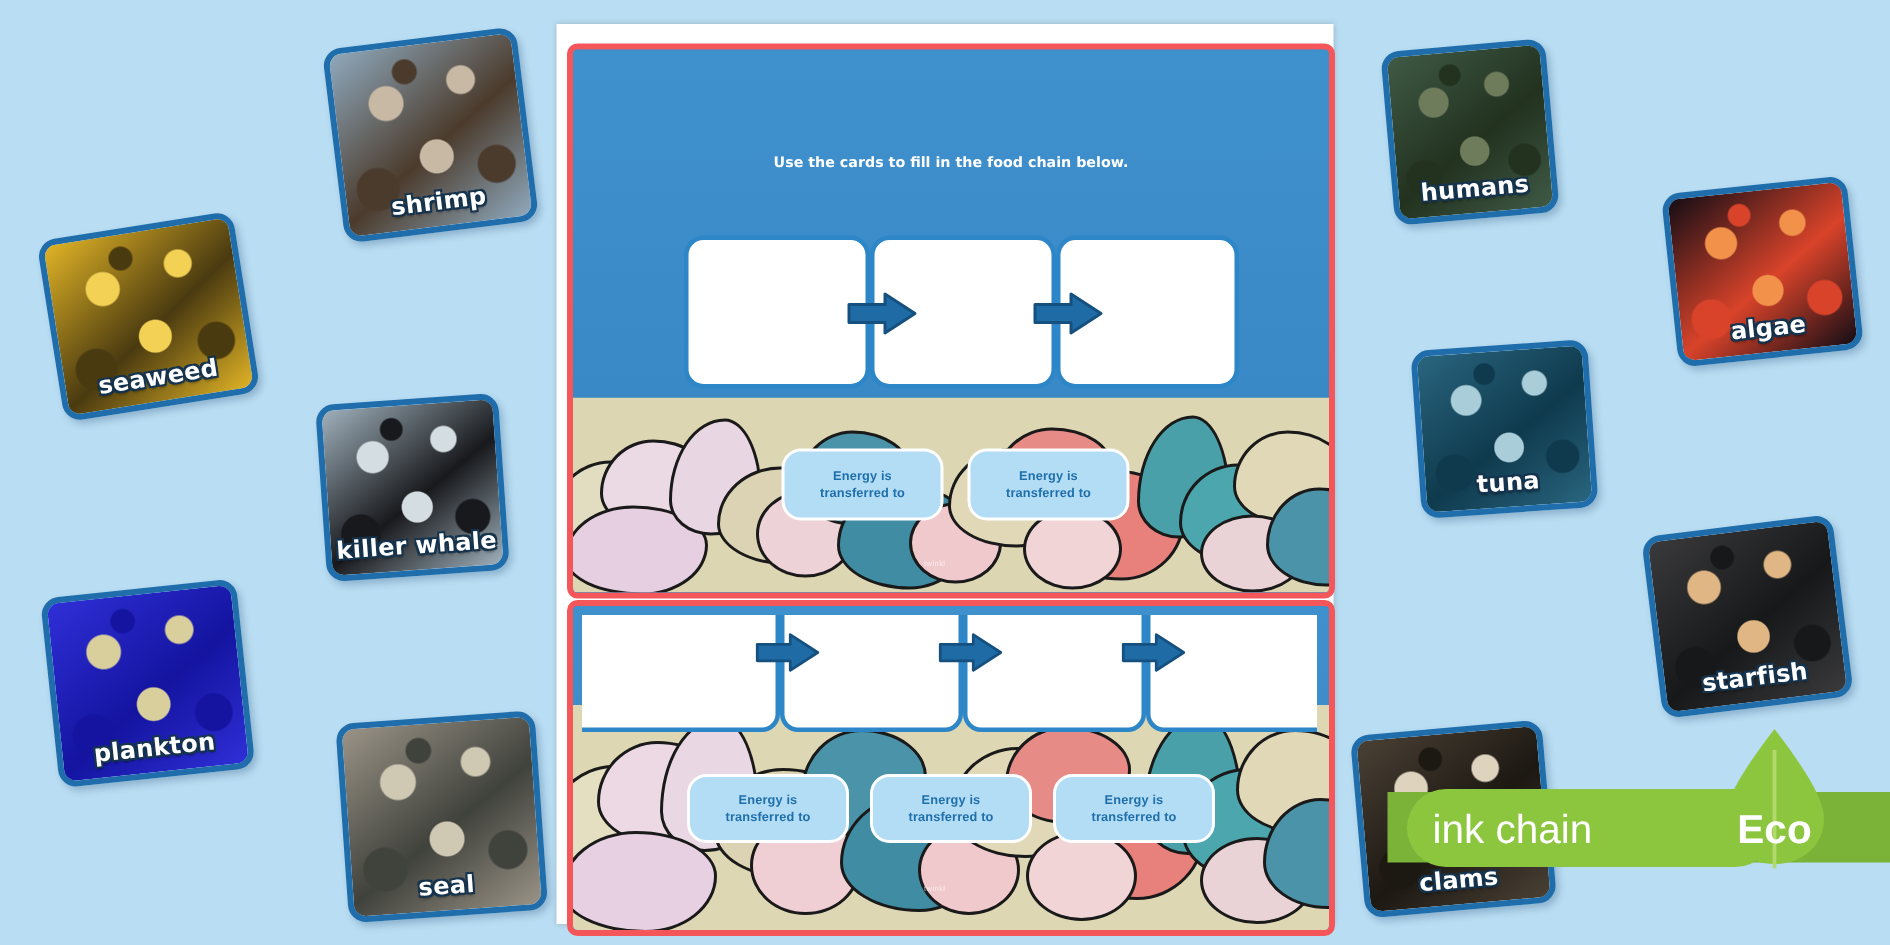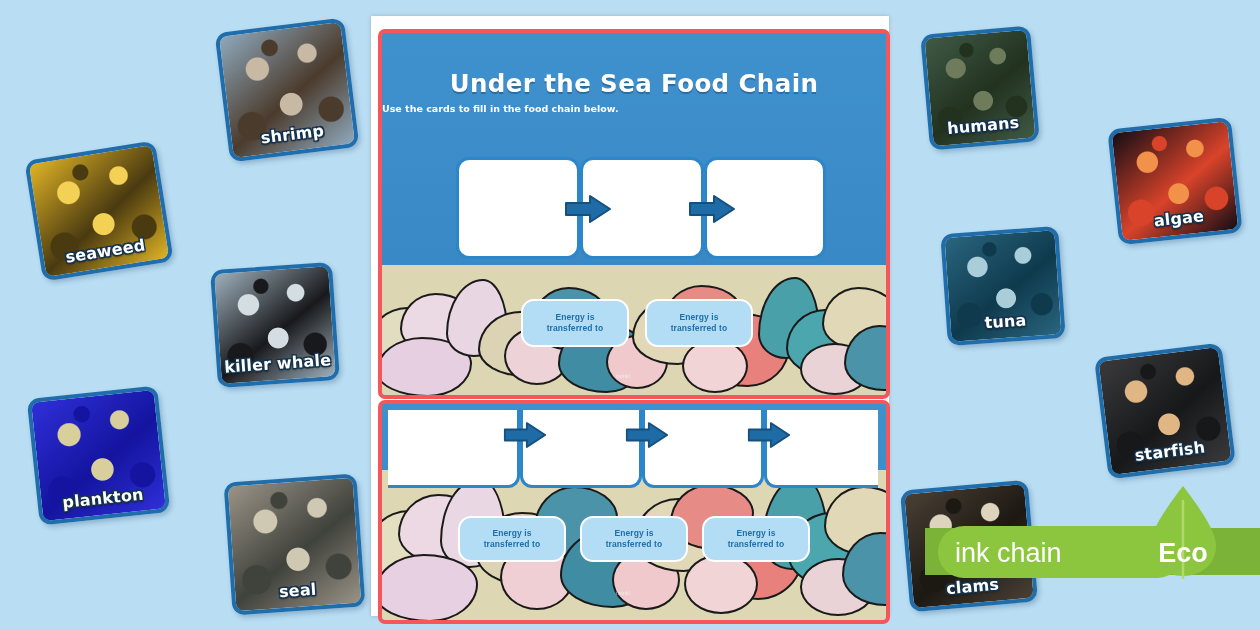--- a/index.html
+++ b/index.html
@@ -121,21 +121,21 @@
     font-family: "DejaVu Sans", sans-serif;
     font-size: 24.5px;
     font-weight: bold;
     letter-spacing: 0.4px;
     text-shadow: 0 2px 0 rgba(20,70,110,0.45);
   }
   .ws-sub {
     position: absolute;
     top: 70px;
     left: 0; right: 0;
-    text-align: left;
+    text-align: center;
     color: #ffffff;
     font-family: "DejaVu Sans", sans-serif;
     font-size: 9.5px;
     font-weight: bold;
   }
 
   .watermark {
     position: absolute;
     font-size: 5px;
     color: rgba(255,255,255,0.65);
@@ -247,21 +247,20 @@
         <div class="blob" style="left:282px;top:20px;width:74px;height:56px;background:#e78b86"></div>
         <div class="blob" style="left:316px;top:48px;width:88px;height:70px;background:#e8817c"></div>
         <div class="frond" style="left:300px;top:74px;width:62px;height:50px;background:#f0d4d6"></div>
         <div class="branch" style="left:376px;top:12px;width:58px;height:78px;background:#49a0a8"></div>
         <div class="blob" style="left:404px;top:44px;width:78px;height:64px;background:#4ba6ad"></div>
         <div class="blob" style="left:440px;top:22px;width:72px;height:60px;background:#e0d8b6"></div>
         <div class="frond" style="left:418px;top:78px;width:66px;height:48px;background:#ead3d6"></div>
         <div class="blob" style="left:462px;top:60px;width:70px;height:62px;background:#4b93a8"></div>
       </div>
 
-      <div class="ws-title">Under the Sea Food Chain</div>
       <div class="ws-sub">Use the cards to fill in the food chain below.</div>
 
       <div class="chain-box" style="left:74px;top:124px;width:124px;height:102px;"></div>
       <div class="chain-box" style="left:198px;top:124px;width:124px;height:102px;"></div>
       <div class="chain-box" style="left:322px;top:124px;width:122px;height:102px;"></div>
 
       <svg class="arrow" style="left:182px;top:160px;" width="48" height="32" viewBox="0 0 48 32">
         <path d="M2 10 H26 V3 L46 16 L26 29 V22 H2 Z" fill="#1f6ba6" stroke="#15507f" stroke-width="2" stroke-linejoin="round"></path>
       </svg>
       <svg class="arrow" style="left:306px;top:160px;" width="48" height="32" viewBox="0 0 48 32">

